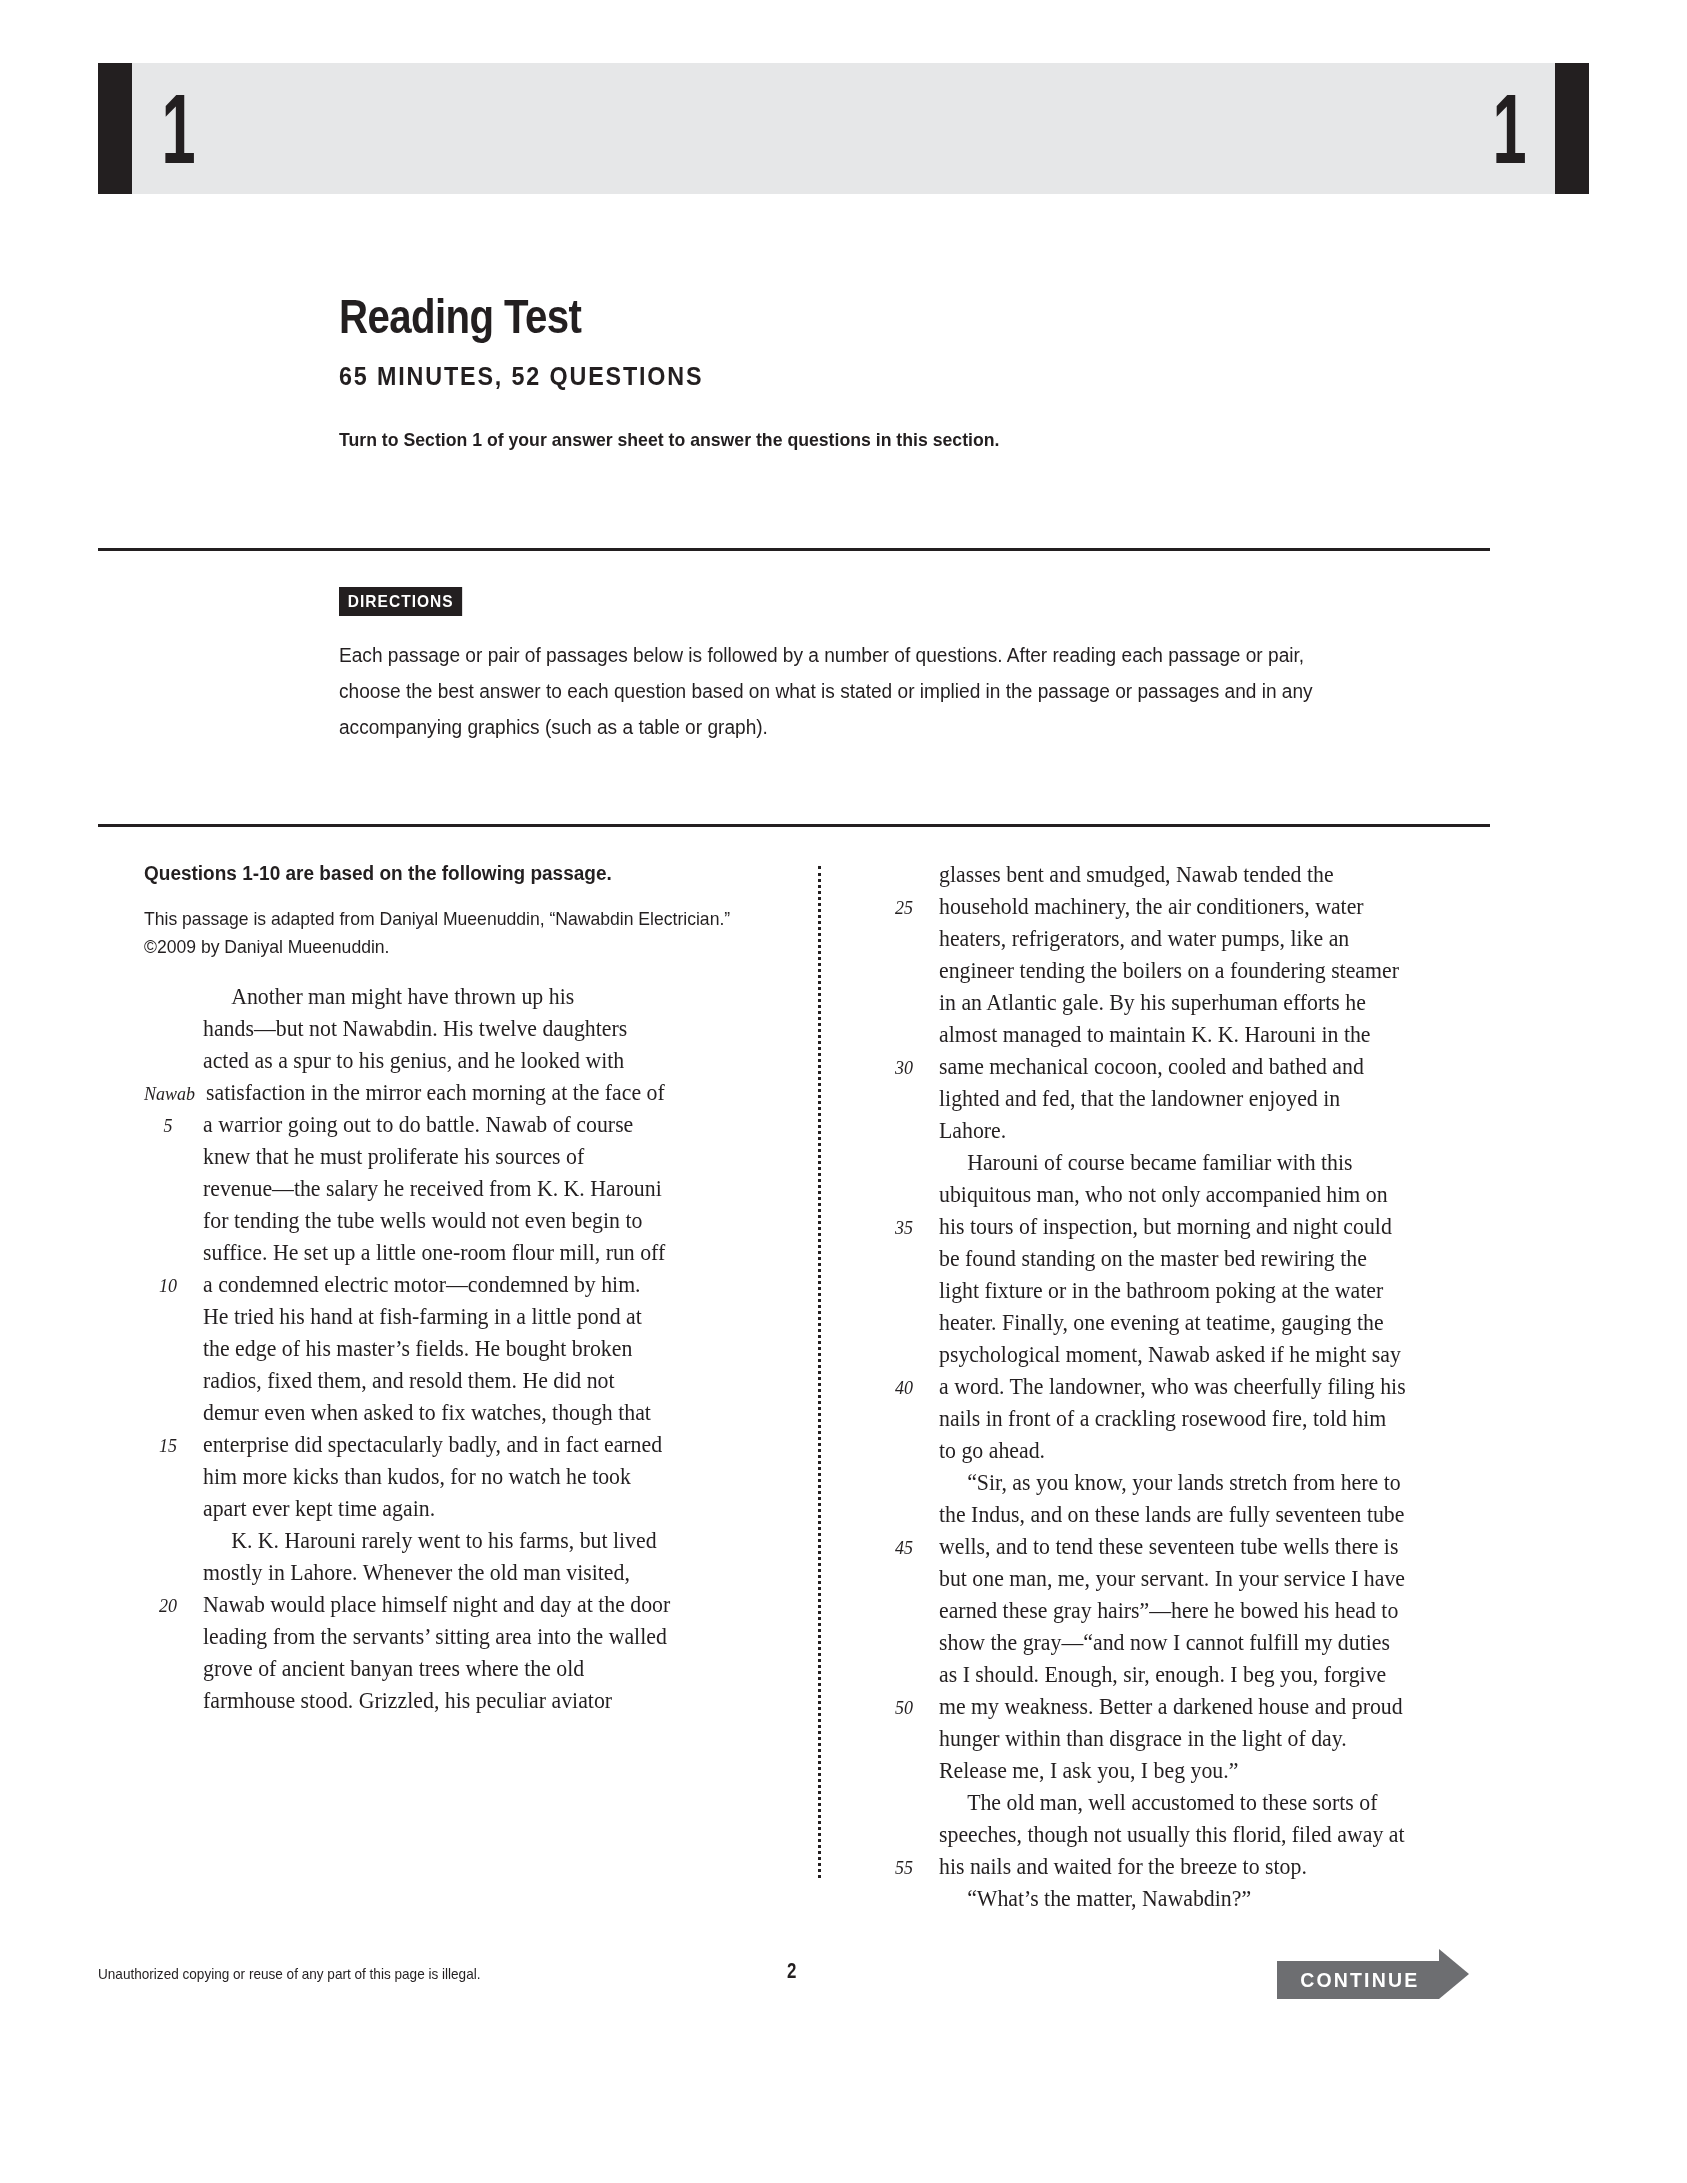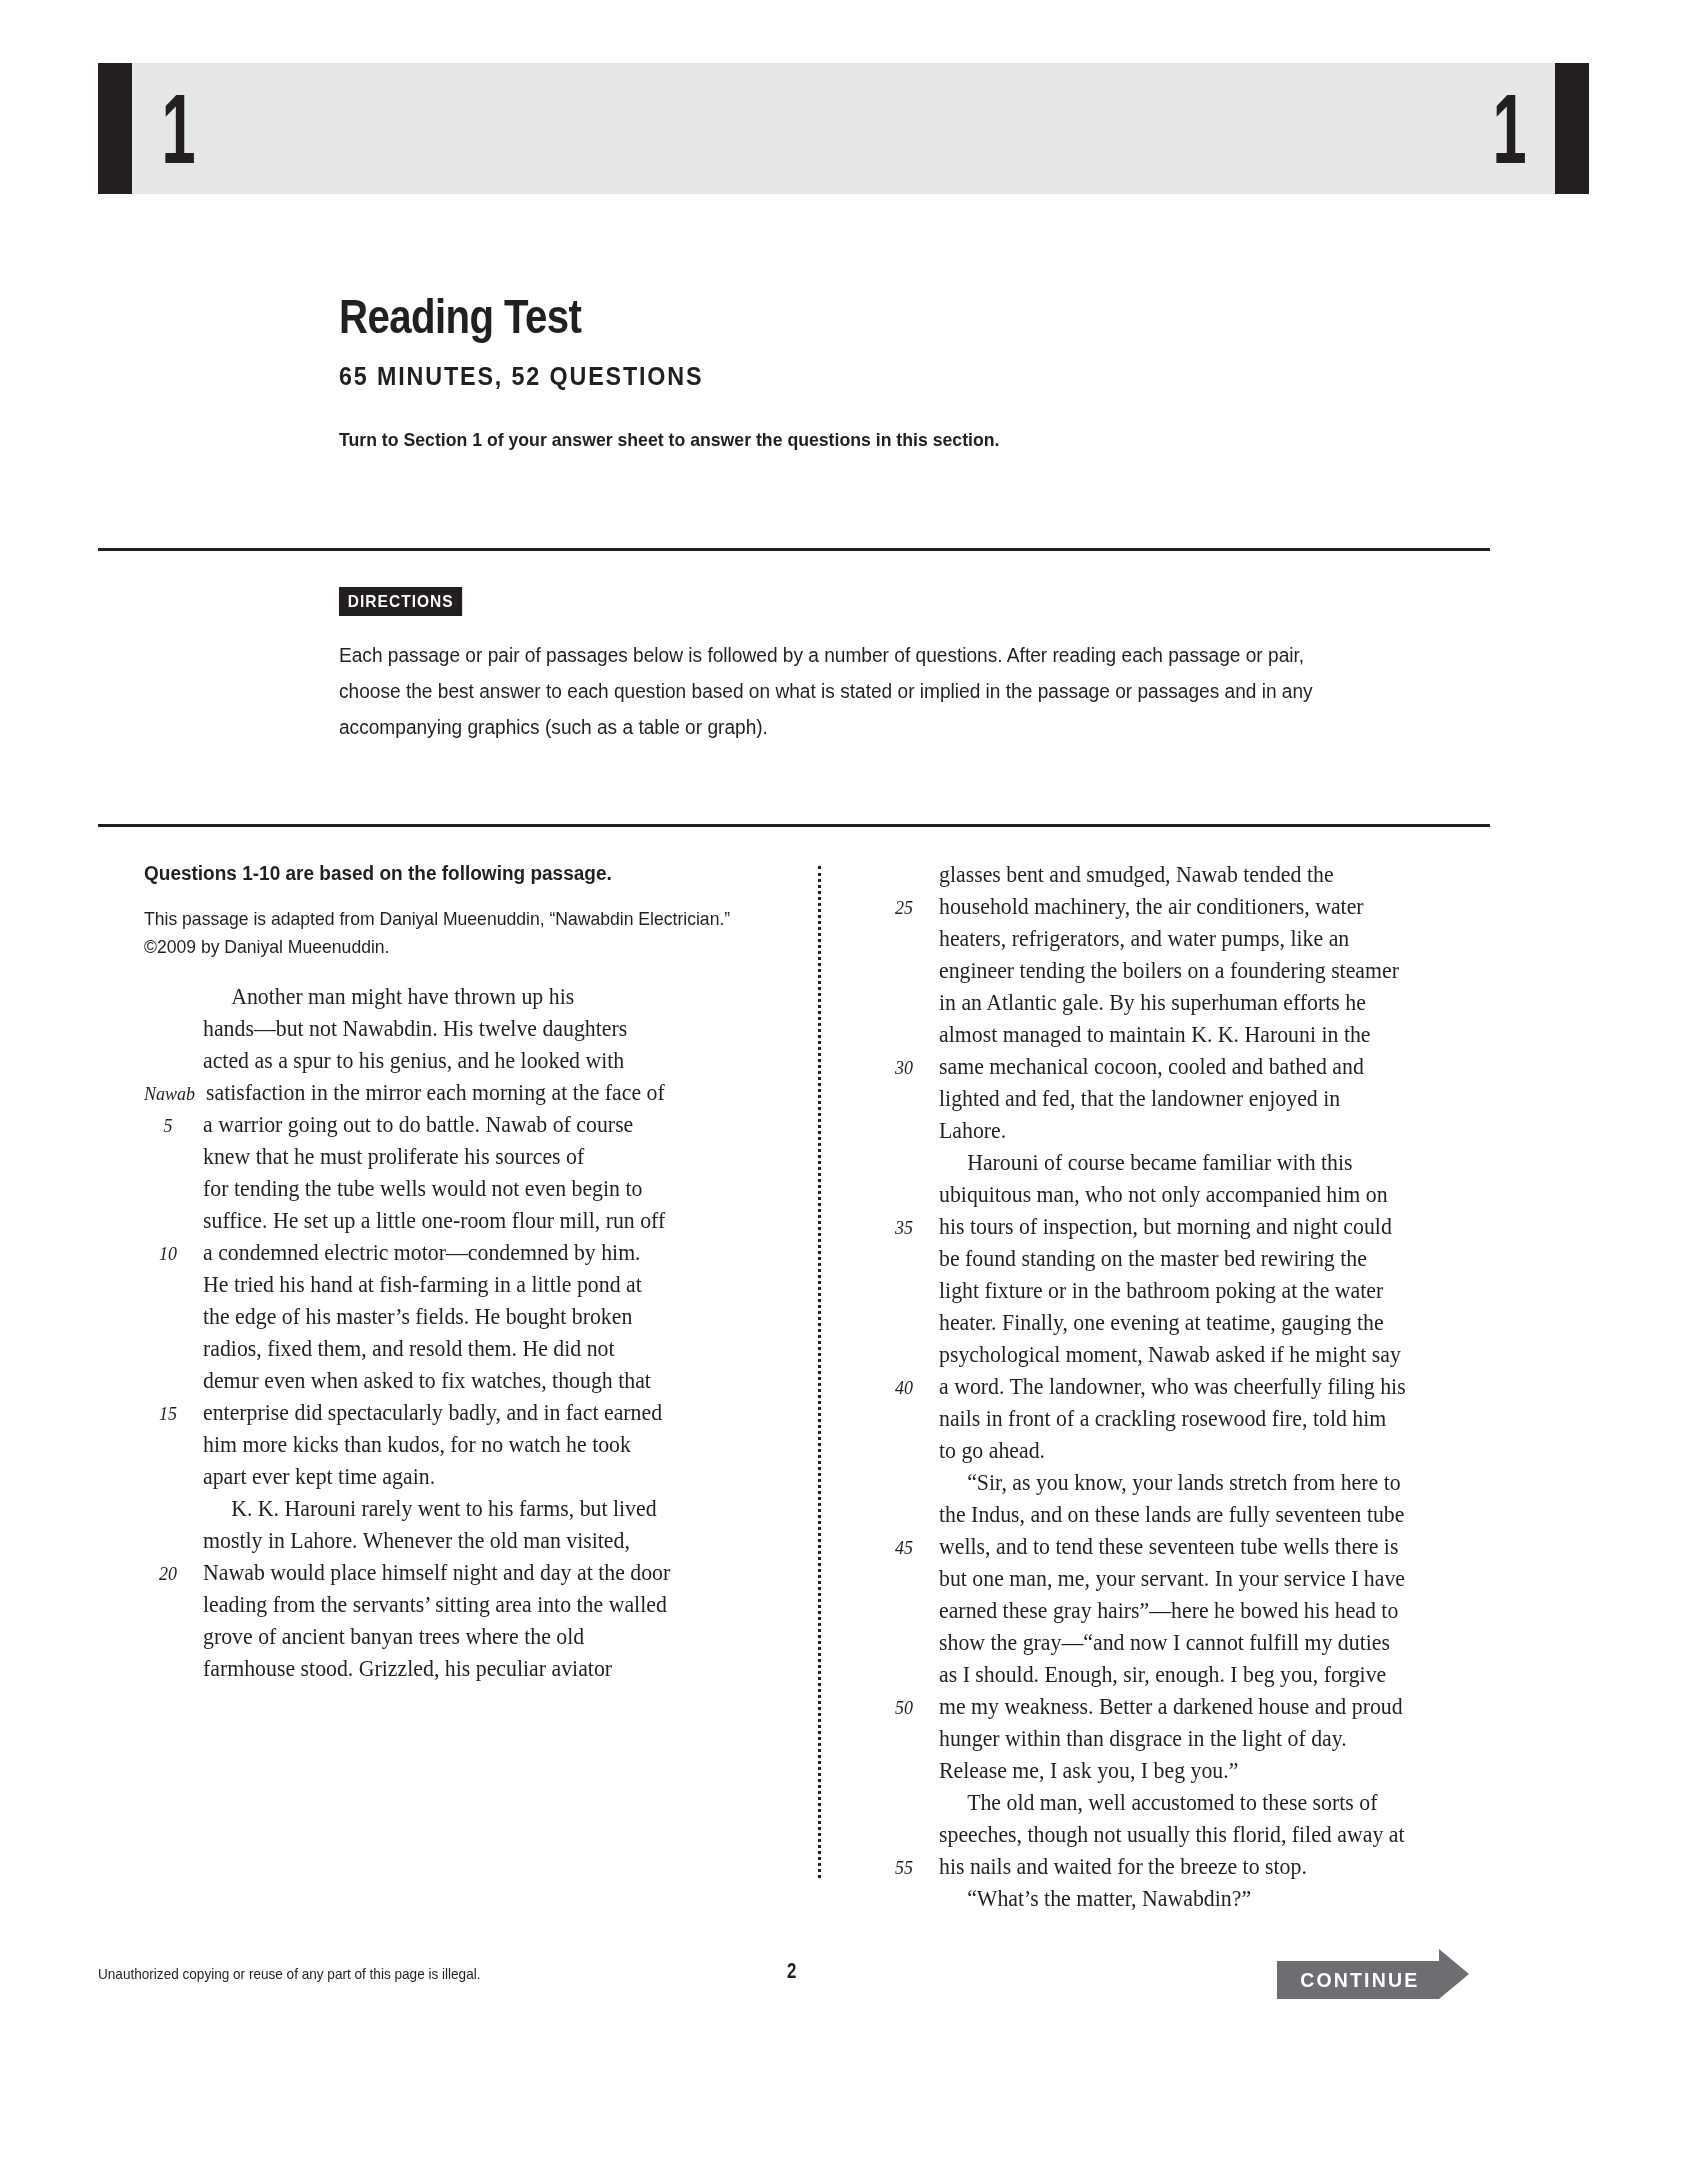--- a/index.html
+++ b/index.html
@@ -308,20 +308,24 @@
           <div class="pnum">Nawab</div>
           <div class="ptext">satisfaction in the mirror each morning at the face of</div>
         </div>
         <div class="pline">
           <div class="pnum">5</div>
           <div class="ptext">a warrior going out to do battle. Nawab of course</div>
         </div>
         <div class="pline">
           <div class="pnum"></div>
           <div class="ptext">knew that he must proliferate his sources of</div>
+        </div>
+        <div class="pline">
+          <div class="pnum"></div>
+          <div class="ptext">revenue—the salary he received from K. K. Harouni</div>
         </div>
         <div class="pline">
           <div class="pnum"></div>
           <div class="ptext">for tending the tube wells would not even begin to</div>
         </div>
         <div class="pline">
           <div class="pnum"></div>
           <div class="ptext">suffice. He set up a little one-room flour mill, run off</div>
         </div>
         <div class="pline">

